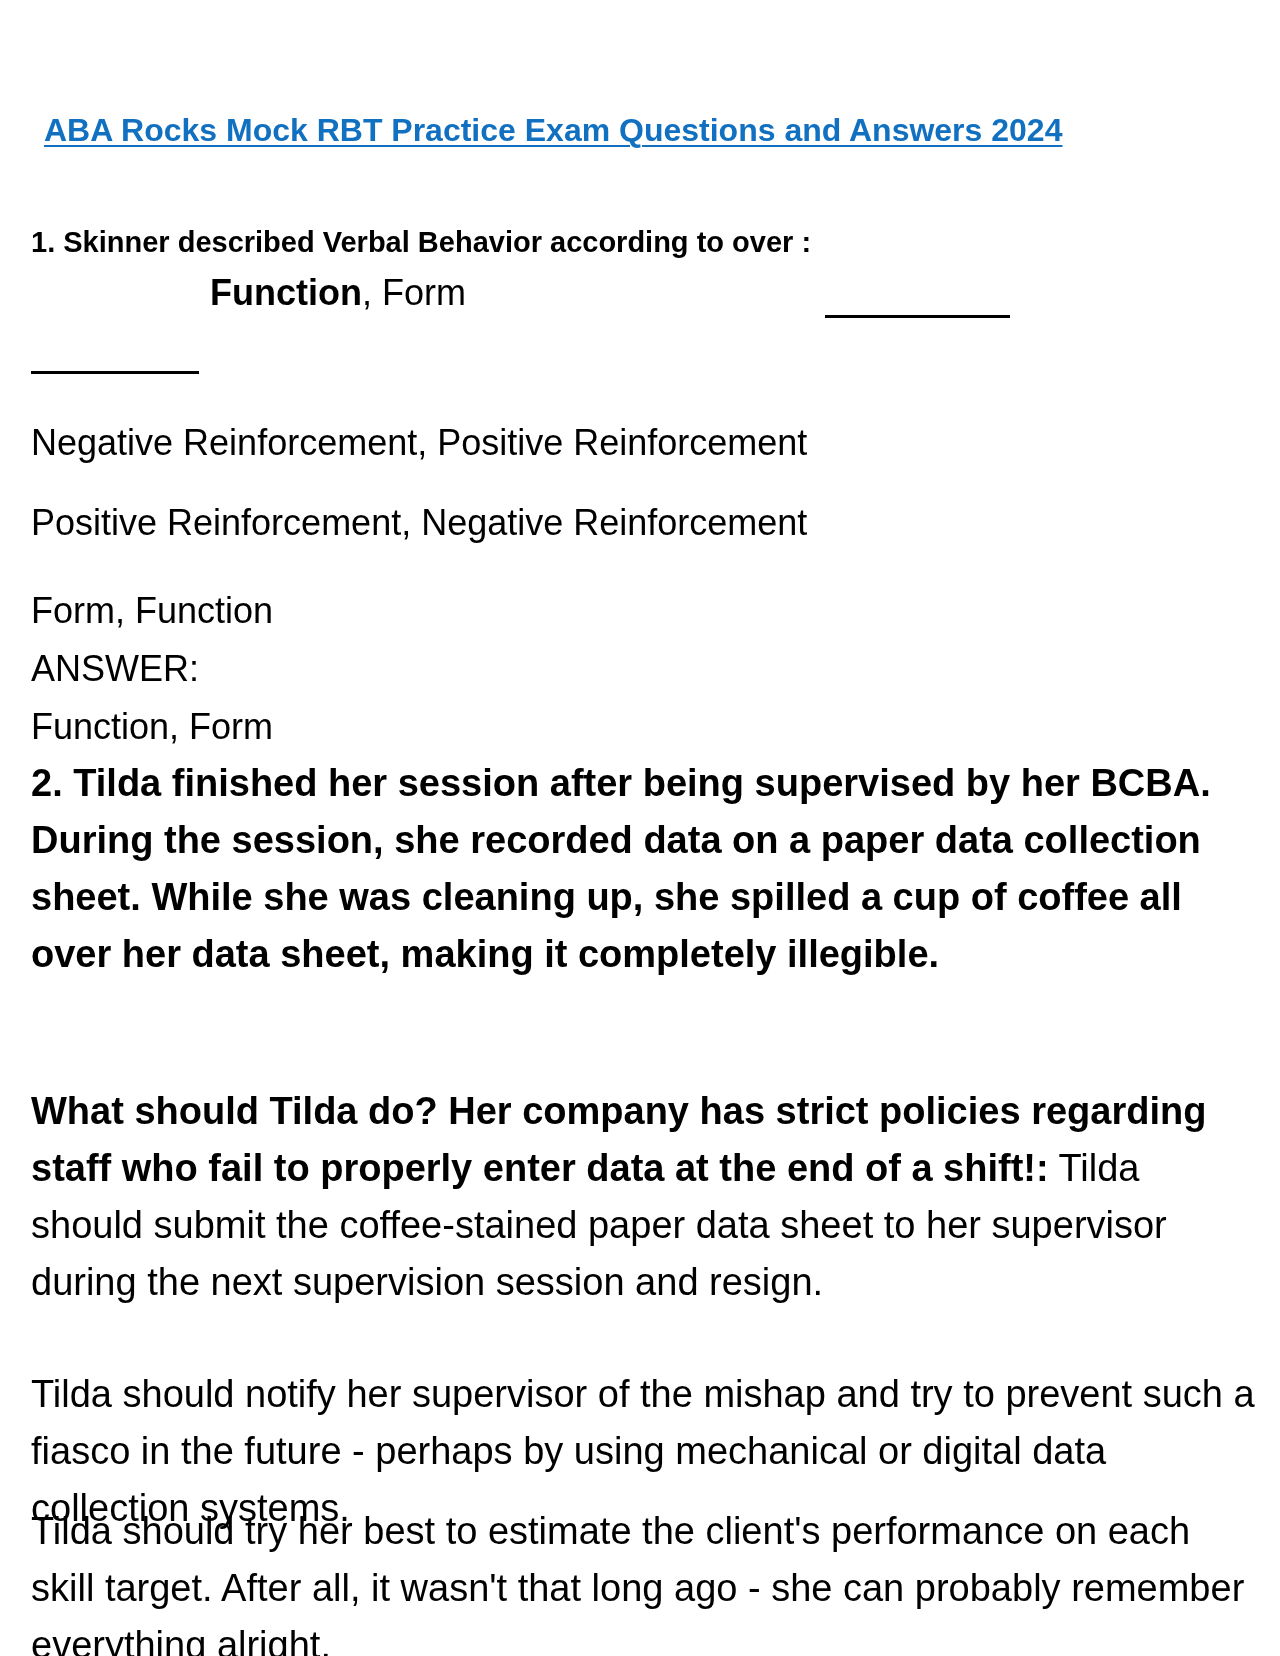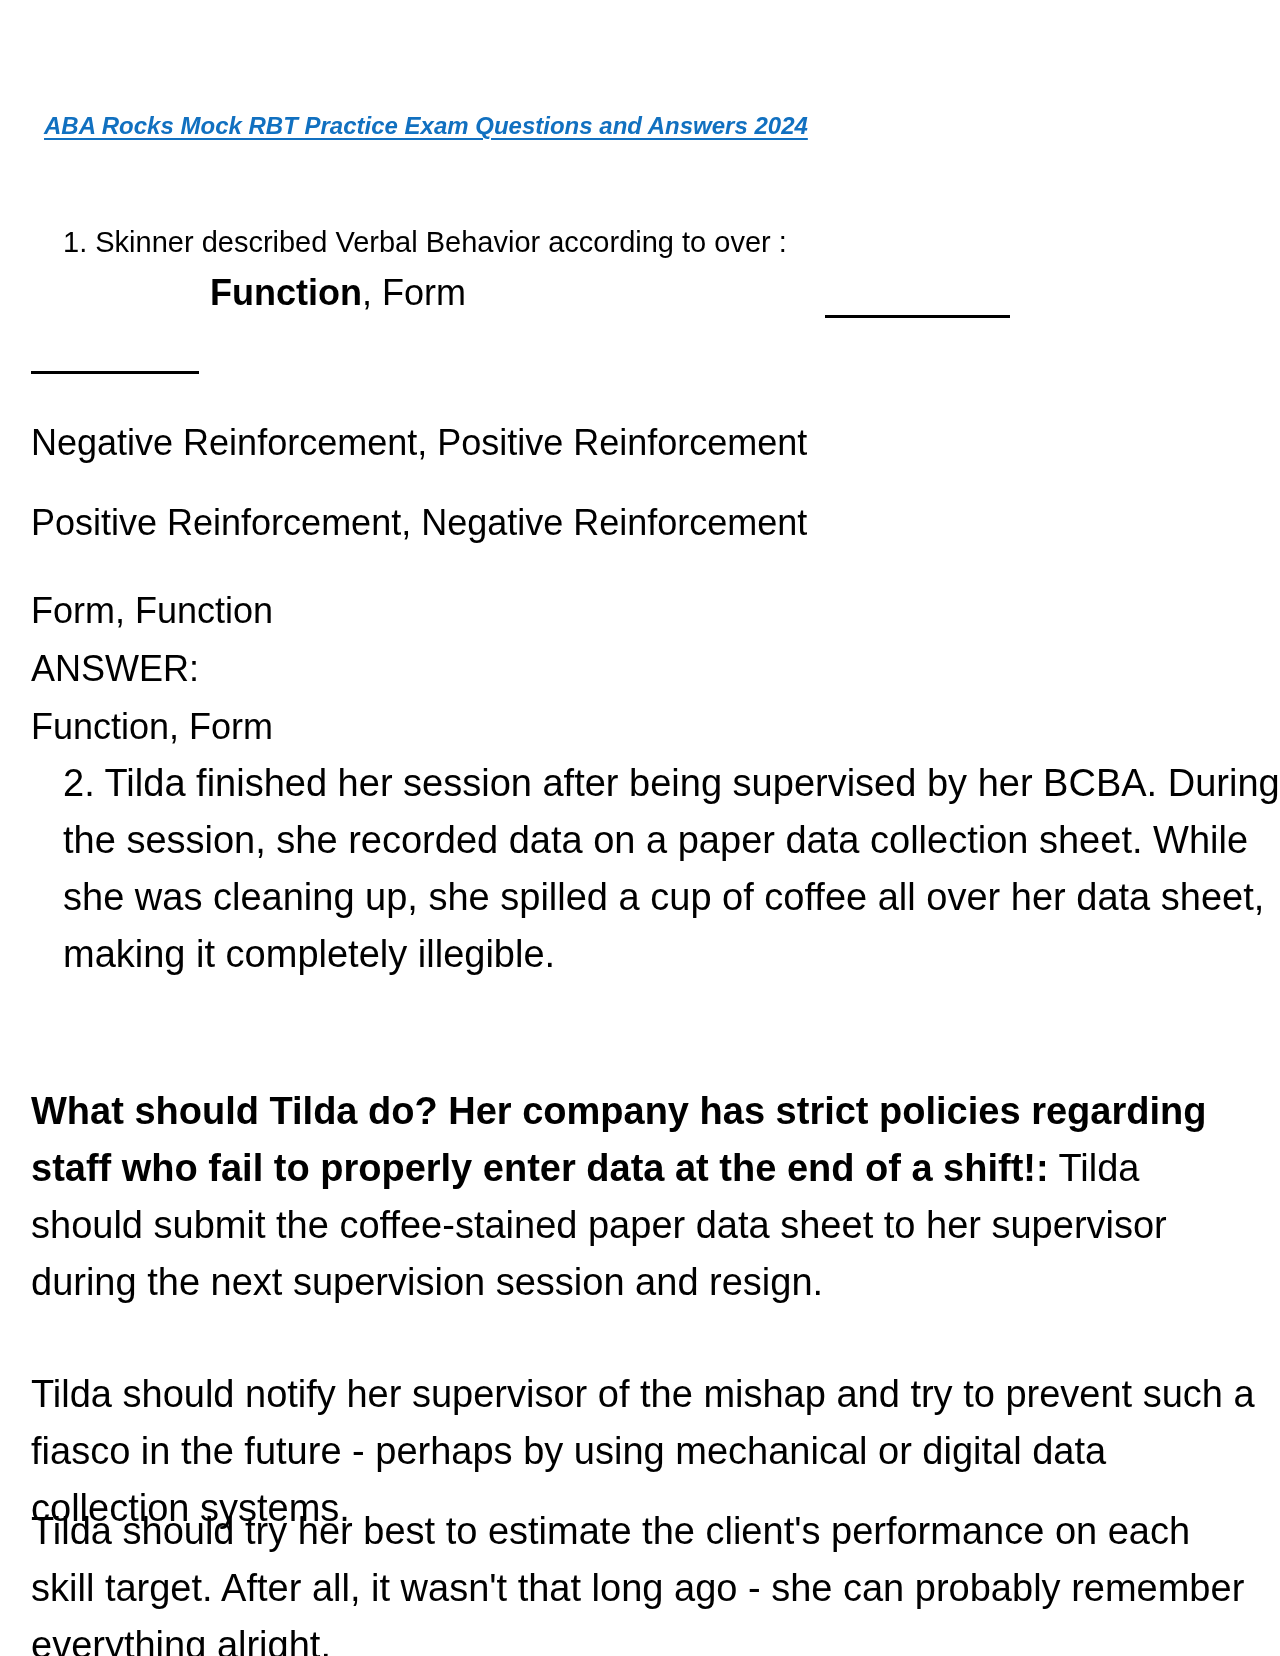--- a/index.html
+++ b/index.html
@@ -1,21 +1,21 @@
 <!DOCTYPE html>
 <html><head>
 <meta charset="utf-8">
 <style>
   html, body { margin:0; padding:0; background:#ffffff; }
   body { width:1280px; height:1656px; position:relative; overflow:hidden;
          font-family:"Liberation Sans", sans-serif; color:#000; }
   .abs { position:absolute; white-space:nowrap; }
-  .title { left:44px; top:112px; font-size:24px; font-weight:bold; color:#1170c0;
-           text-decoration:underline; text-underline-offset:4px; text-decoration-thickness:2px;font-style:italic; }
-  .q { font-weight:normal; font-size:29px;margin-left:32px; }
+  .title { left:44px; top:112px; font-size:32px; font-weight:bold; color:#1170c0;
+           text-decoration:underline; text-underline-offset:4px; text-decoration-thickness:2px; }
+  .q { font-weight:bold; font-size:29px; }
   .t { font-size:36px; }
   .rule { position:absolute; height:3px; background:#000; }
   .para { position:absolute; left:31px; width:1230px; font-size:38px; line-height:57px; white-space:normal; }
   b { font-weight:bold; }
 </style>
 </head>
 <body>
 
 <div class="abs title">ABA Rocks Mock RBT Practice Exam Questions and Answers 2024</div>
 

